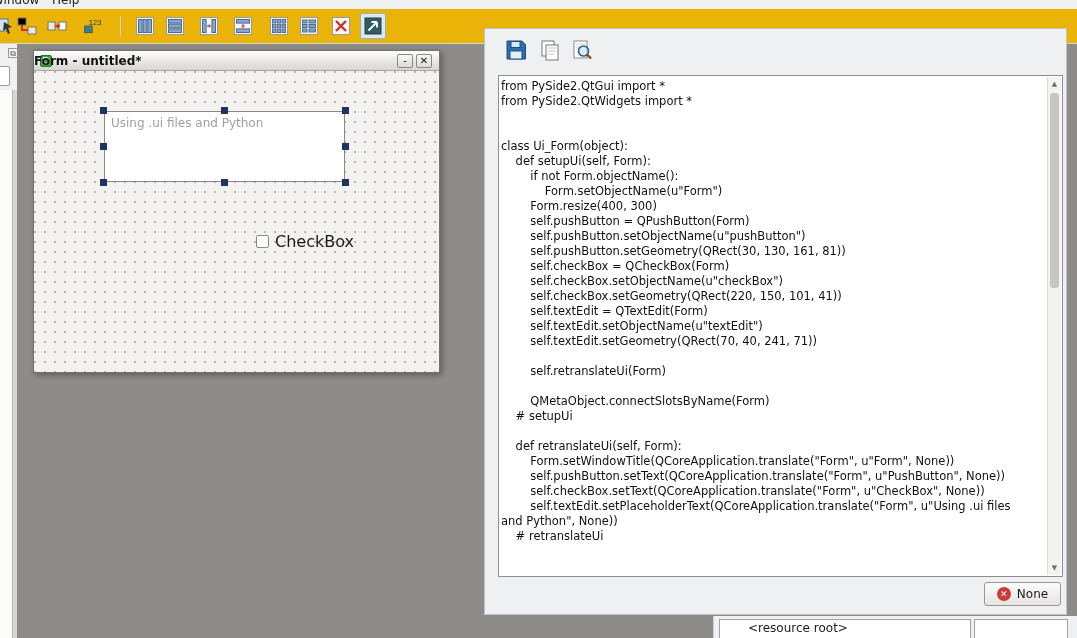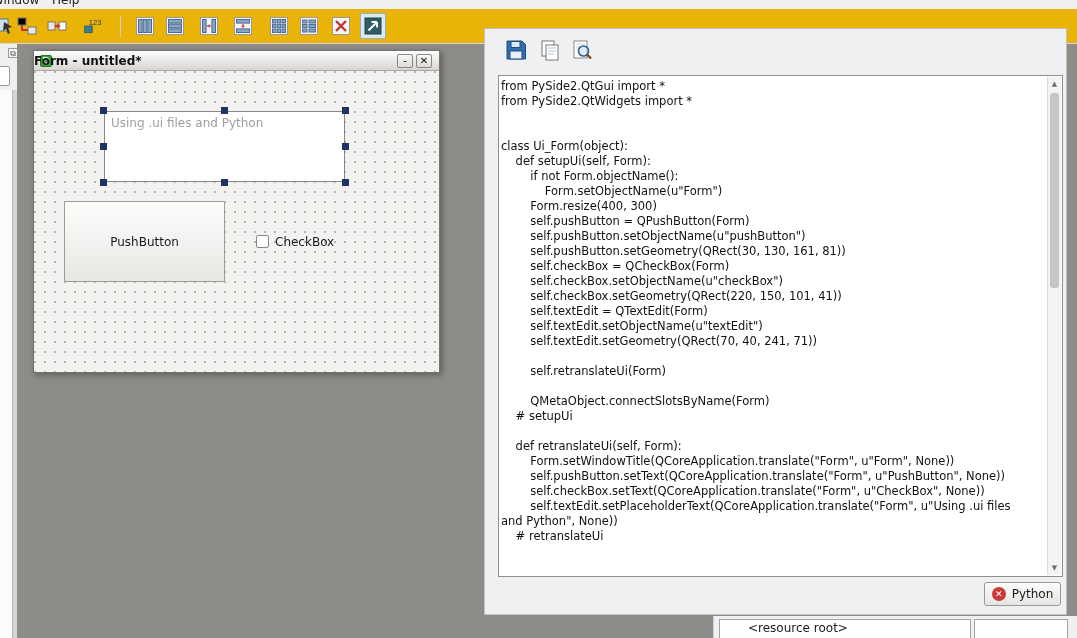--- a/index.html
+++ b/index.html
@@ -54,21 +54,21 @@
   .w-textedit { position:absolute; inset:0; background:#ffffff; border:1px solid #8a8886; }
   .w-textedit .ph { display:block; padding:4px 6px; color:#a2a09e; font-size:12px; }
   .handle { position:absolute; width:7px; height:7px; background:#1e3264; }
   .h-tl{left:-4px;top:-4px} .h-tm{left:50%;margin-left:-3.5px;top:-4px} .h-tr{right:-4px;top:-4px}
   .h-ml{left:-4px;top:50%;margin-top:-3.5px} .h-mr{right:-4px;top:50%;margin-top:-3.5px}
   .h-bl{left:-4px;bottom:-4px} .h-bm{left:50%;margin-left:-3.5px;bottom:-4px} .h-br{right:-4px;bottom:-4px}
 
   .w-pushbutton { position:absolute; left:30px; top:130px; width:161px; height:81px; background:linear-gradient(#fdfdfc,#e9e7e4); border:1px solid #9e9c99; border-radius:2px; display:flex; align-items:center; justify-content:center; font-size:12px; color:#1a1a1a; }
   .w-checkbox { position:absolute; left:220px; top:150px; width:101px; height:41px; display:flex; align-items:center; gap:6px; padding-left:2px; }
   .cb-box { width:13px; height:13px; background:#ffffff; border:1px solid #8a8886; border-radius:2px; }
-  .cb-label { font-size:12px; color:#1a1a1a; }
+  .cb-label { font-size:16px; color:#1a1a1a; }
 
   
   .code-dialog { position:absolute; left:484px; top:28px; width:583px; height:587px; background:#eff0f1; border:1px solid #c4c2c0; }
   .dlg-icon { position:absolute; top:8px; width:26px; height:26px; display:flex; align-items:center; justify-content:center; }
   .dlg-icon svg { width:22px; height:22px; }
   .dlg-save { left:18px; } .dlg-copy { left:52px; } .dlg-find { left:84px; }
 
   .code-area { position:absolute; left:13px; top:46px; width:565px; height:502px; background:#ffffff; border:1px solid #8f8f8d; }
   .code-lines { position:absolute; left:2px; top:3px; right:17px; bottom:2px; overflow:hidden; white-space:pre; font-family:"DejaVu Sans", "Liberation Sans", sans-serif; font-size:11.5px; line-height:15px; color:#111; }
   .code-line { min-height:15px; }
@@ -230,21 +230,20 @@
           <div class="handle h-tl"></div>
           <div class="handle h-tm"></div>
           <div class="handle h-tr"></div>
           <div class="handle h-ml"></div>
           <div class="handle h-mr"></div>
           <div class="handle h-bl"></div>
           <div class="handle h-bm"></div>
           <div class="handle h-br"></div>
         </div>
 
-        <div class="w-pushbutton">PushButton</div>
 
         <div class="w-checkbox">
           <div class="cb-box"></div>
           <span class="cb-label">CheckBox</span>
         </div>
 
       </div>
     </div>
   </div>
 
@@ -276,21 +275,21 @@
       <div class="code-lines"><div class="code-line">from PySide2.QtGui import *</div><div class="code-line">from PySide2.QtWidgets import *</div><div class="code-line"></div><div class="code-line"></div><div class="code-line">class Ui_Form(object):</div><div class="code-line">    def setupUi(self, Form):</div><div class="code-line">        if not Form.objectName():</div><div class="code-line">            Form.setObjectName(u"Form")</div><div class="code-line">        Form.resize(400, 300)</div><div class="code-line">        self.pushButton = QPushButton(Form)</div><div class="code-line">        self.pushButton.setObjectName(u"pushButton")</div><div class="code-line">        self.pushButton.setGeometry(QRect(30, 130, 161, 81))</div><div class="code-line">        self.checkBox = QCheckBox(Form)</div><div class="code-line">        self.checkBox.setObjectName(u"checkBox")</div><div class="code-line">        self.checkBox.setGeometry(QRect(220, 150, 101, 41))</div><div class="code-line">        self.textEdit = QTextEdit(Form)</div><div class="code-line">        self.textEdit.setObjectName(u"textEdit")</div><div class="code-line">        self.textEdit.setGeometry(QRect(70, 40, 241, 71))</div><div class="code-line"></div><div class="code-line">        self.retranslateUi(Form)</div><div class="code-line"></div><div class="code-line">        QMetaObject.connectSlotsByName(Form)</div><div class="code-line">    # setupUi</div><div class="code-line"></div><div class="code-line">    def retranslateUi(self, Form):</div><div class="code-line">        Form.setWindowTitle(QCoreApplication.translate("Form", u"Form", None))</div><div class="code-line">        self.pushButton.setText(QCoreApplication.translate("Form", u"PushButton", None))</div><div class="code-line">        self.checkBox.setText(QCoreApplication.translate("Form", u"CheckBox", None))</div><div class="code-line">        self.textEdit.setPlaceholderText(QCoreApplication.translate("Form", u"Using .ui files</div><div class="code-line">and Python", None))</div><div class="code-line">    # retranslateUi</div></div>
       <div class="vscroll">
         <div class="vs-arrow vs-up">▲</div>
         <div class="vs-thumb"></div>
         <div class="vs-arrow vs-down">▼</div>
       </div>
     </div>
 
     <div class="close-button">
       <span class="close-red">✕</span>
-      <span>Python</span>
+      <span>None</span>
     </div>
   </div>
 
   <div class="resource-panel">
     <div class="res-box res-box1">&lt;resource root&gt;</div>
     <div class="res-box res-box2"></div>
   </div>
 
 </div>
 

